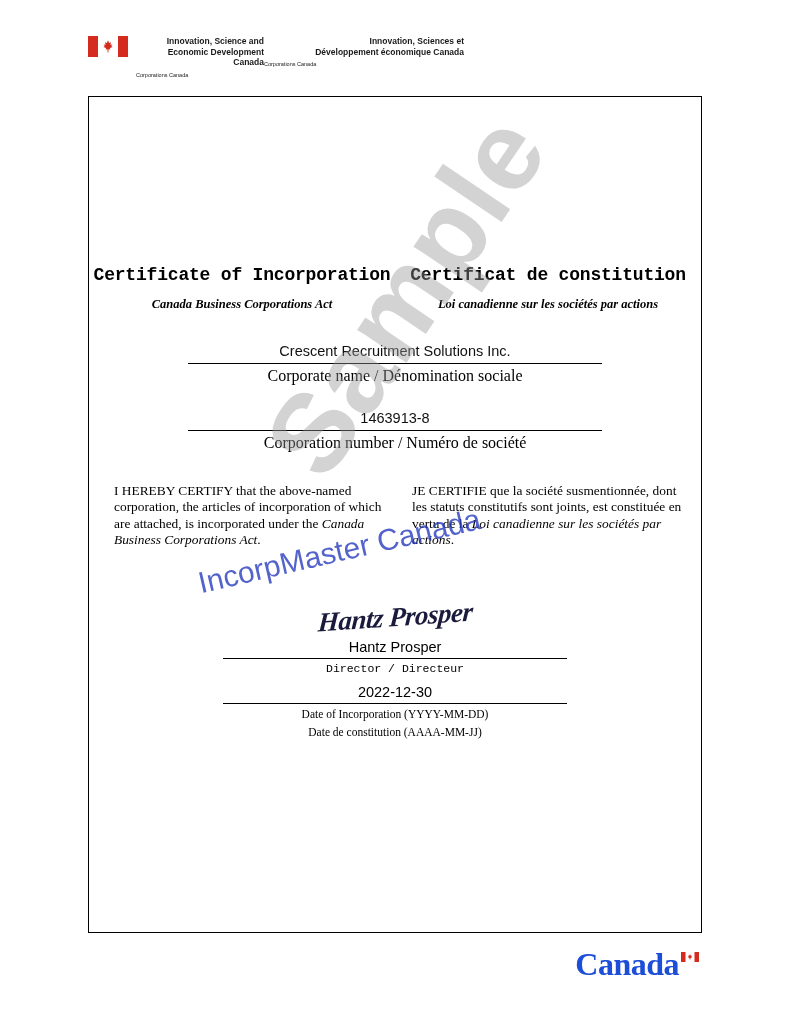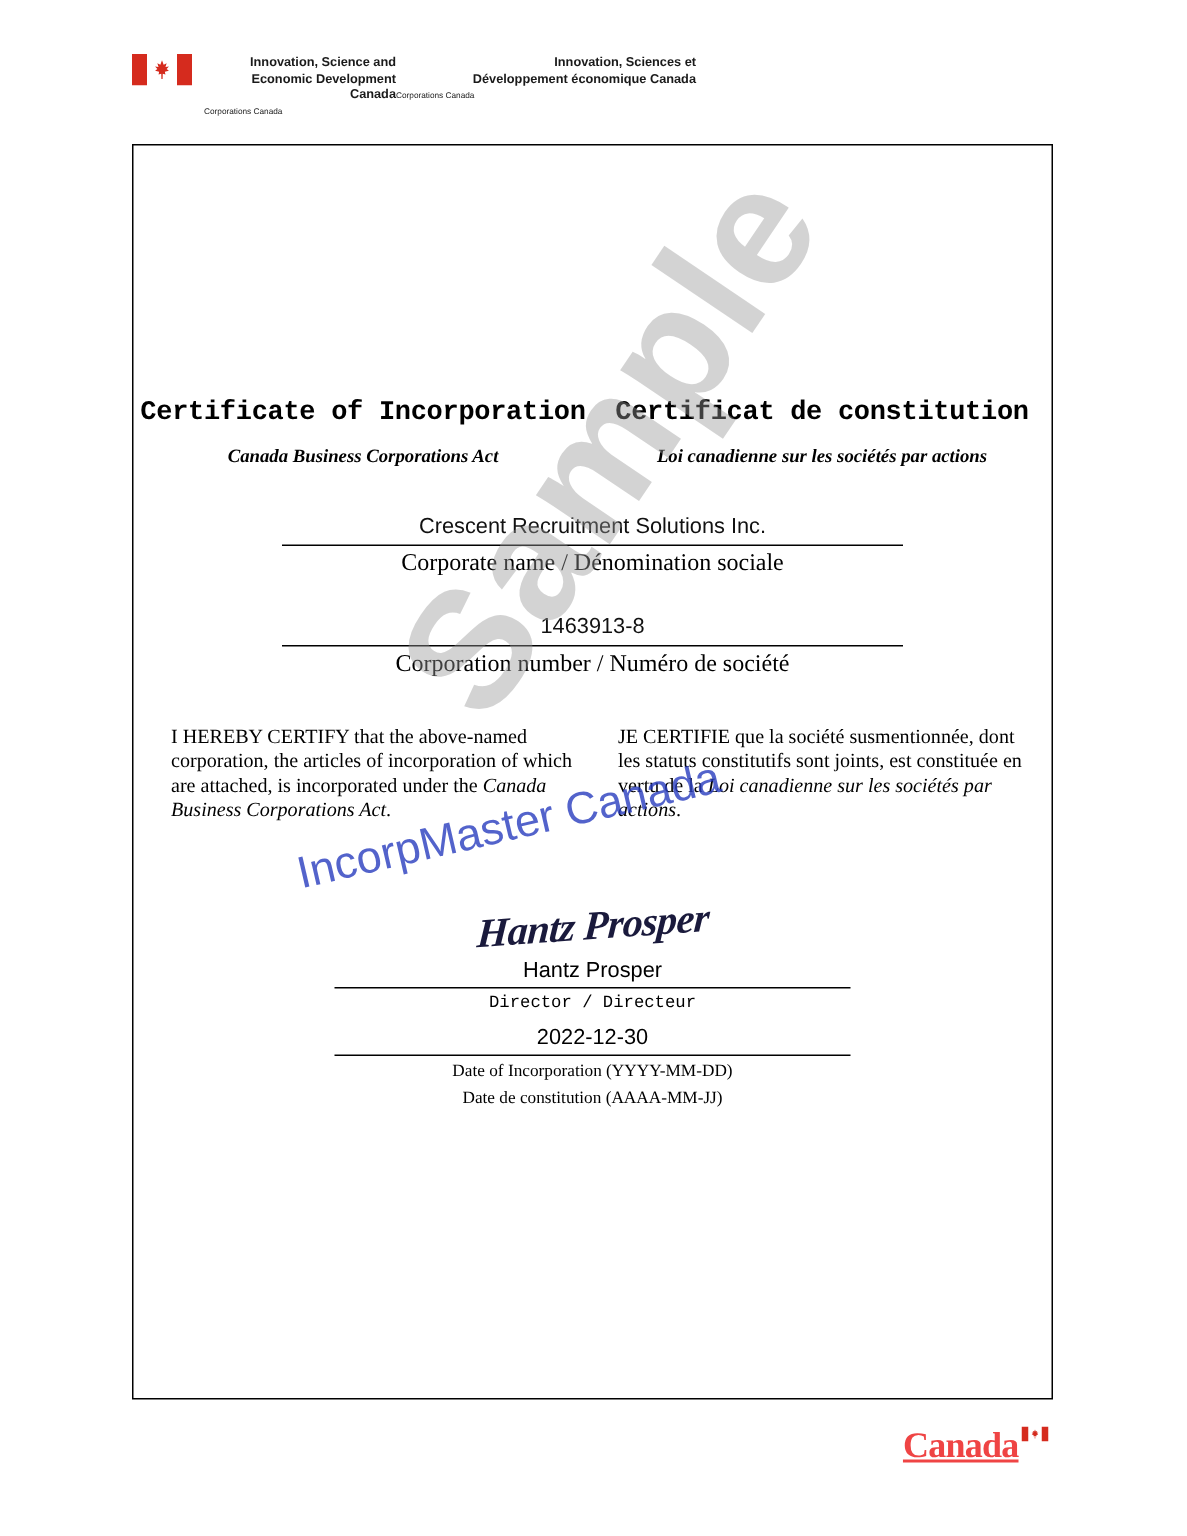--- a/index.html
+++ b/index.html
@@ -241,26 +241,25 @@
   
   .canada-wordmark {
     position: absolute;
     right: 92px;
     bottom: 44px;
     display: flex;
     align-items: flex-end;
   }
   .canada-text {
     font-family: "Liberation Serif", serif;
-    font-size: 24px;
+    font-size: 32px;
     font-weight: 700;
     letter-spacing: -0.5px;
     line-height: 32px;
-    color: #ef4444;
-    text-decoration: underline;
+    color: #1d4ed8;
   }
   .canada-flag {
     margin-left: 2px;
     margin-bottom: 14px;
   }
 </style>
 </head>
 <body>
 
 <div class="page">

